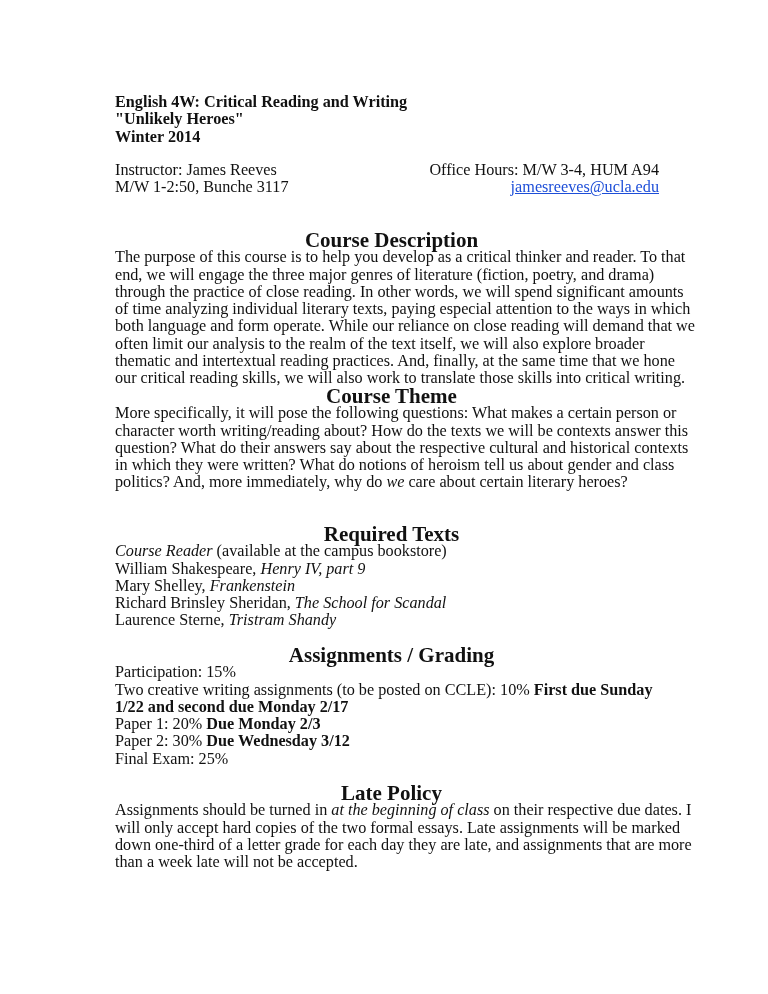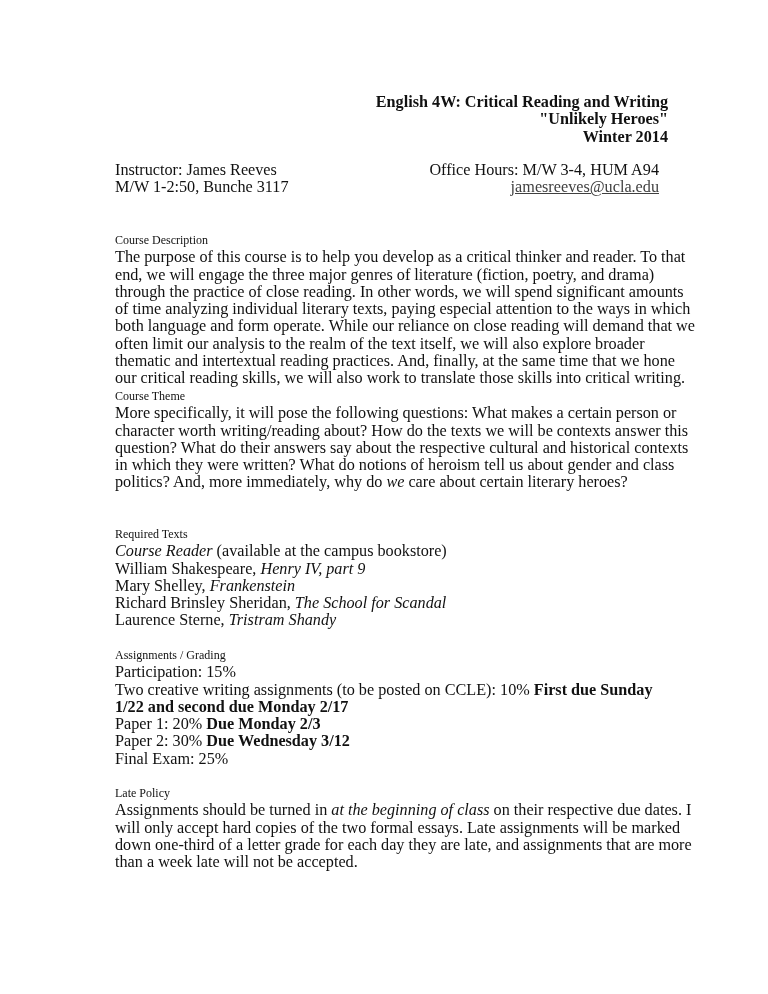--- a/index.html
+++ b/index.html
@@ -1,29 +1,29 @@
 <!DOCTYPE html>
 <html><head>
   <meta charset="utf-8">
   <style>
     html, body { margin: 0; padding: 0; background: #ffffff; }
     body { width: 768px; height: 994px; overflow: hidden; position: relative; }
     .page {
       position: absolute; left: 115px; top: 0; width: 553px;
       font-family: "Liberation Serif", serif; font-size: 16.2px; line-height: 17.3px; color: #111;
     }
-    .title-block { position: absolute; left: 0; top: 94px; width: 553px; text-align: right; font-weight: bold; }
+    .title-block { position: absolute; left: 0; top: 94px; width: 553px; text-align: left; font-weight: bold; }
     .title-block div { height: 17.3px; }
     .info-row { position: absolute; top: 162px; left: 0; width: 553px; }
     .info-left { position: absolute; left: 0; top: 0; }
     .info-right { position: absolute; right: 9px; top: 0; text-align: right; }
     .info-row div div { height: 17.3px; white-space: nowrap; }
-    a.email { color: #404040; text-decoration: underline; }
+    a.email { color: #1d4ed8; text-decoration: underline; }
     .section { position: absolute; left: 0; width: 553px; }
-    .section h2 { margin: 0; font-size: 12px; font-weight: normal; line-height: 17.3px; }
+    .section h2 { margin: 0; font-size: 21px; font-weight: bold; line-height: 17.3px; text-align: center; }
     .section p { margin: 0; }
     .line { white-space: nowrap; height: 17.3px; }
     em { }
     b { font-weight: bold; }
   </style>
 </head>
 <body>
 
 <div class="page">
 

